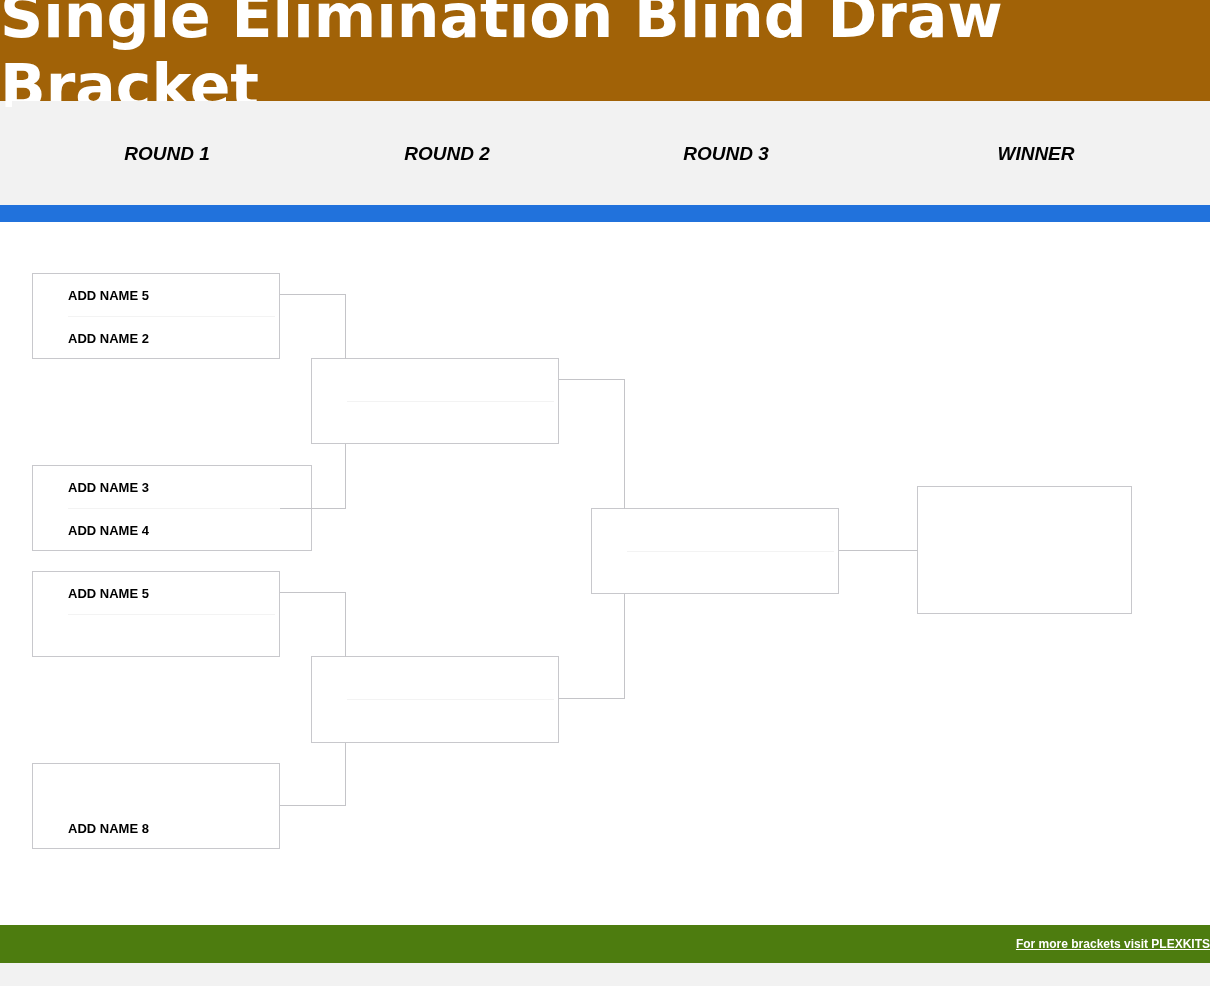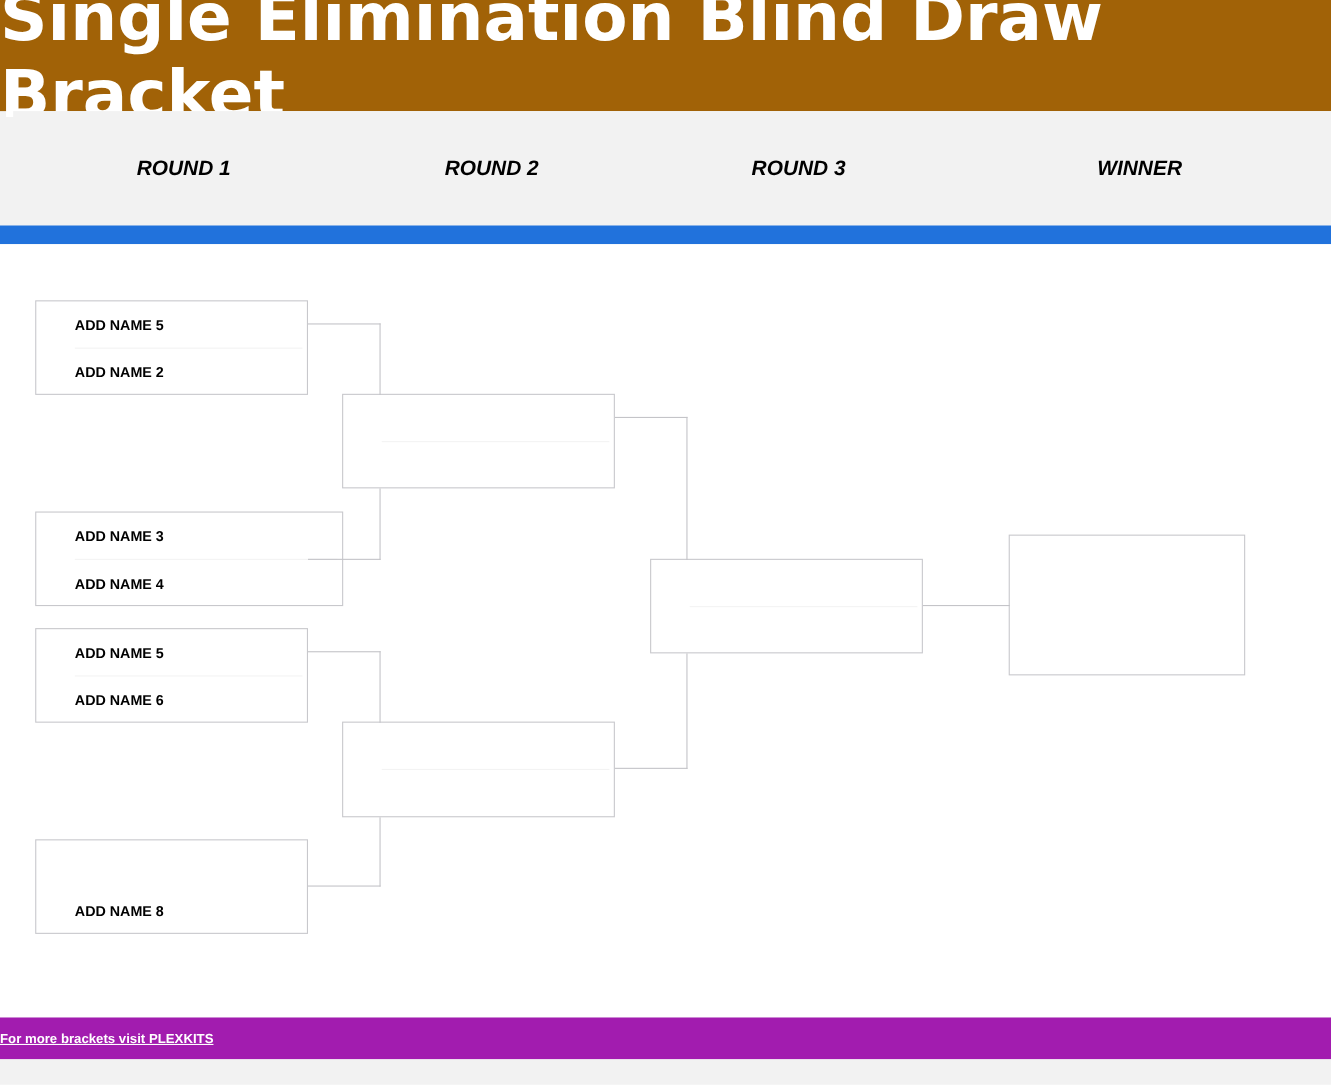--- a/index.html
+++ b/index.html
@@ -8,21 +8,21 @@
   .title-bar h1 { margin:0; color:#fff; font-family:"DejaVu Sans", sans-serif; font-weight:bold; font-size:60px; letter-spacing:0px; }
   .rounds-bar { position:absolute; left:12px; top:101px; width:1210px; height:104px; background:#f2f2f2;font-style:italic; }
   .round-label { position:absolute; top:42px; font-weight:bold; font-size:19px; color:#000; transform:translateX(-50%); white-space:nowrap; }
   .blue-strip { position:absolute; left:0; top:205px; width:1210px; height:17px; background:#2172dc; }
   .canvas { position:absolute; left:0; top:222px; width:1210px; height:703px; background:#fff; }
   .box { position:absolute; border:1px solid #c8c8cc; background:#fff; box-sizing:border-box; }
   .slot { position:absolute; left:35px; right:4px; height:42px; display:flex; align-items:center; font-weight:bold; font-size:13px; color:#000; }
   .slot.top { top:0; border-bottom:1px solid #f3f3f3; }
   .slot.bottom { top:43px; }
   .line { position:absolute; background:#c4c4c8; }
-  .footer { position:absolute; left:0; top:925px; width:1210px; height:38px; background:#a21caf; display:flex; align-items:center; justify-content:flex-start; }
+  .footer { position:absolute; left:0; top:925px; width:1210px; height:38px; background:#4d7c0f; display:flex; align-items:center; justify-content:flex-end; }
   .footer a { color:#fff; font-weight:bold; font-size:12px; text-decoration:underline; }
   .bottom-gray { position:absolute; left:0; top:963px; width:1210px; height:23px; background:#f2f2f2; }
 </style>
 </head>
 <body>
 
 <div class="title-bar">
   <h1>Single Elimination Blind Draw Bracket</h1>
 </div>
 
@@ -40,21 +40,20 @@
 <div class="box" style="left:32px;top:273px;width:248px;height:86px">
   <div class="slot top">ADD NAME 5</div>
   <div class="slot bottom">ADD NAME 2</div>
 </div>
 <div class="box" style="left:32px;top:465px;width:280px;height:86px">
   <div class="slot top">ADD NAME 3</div>
   <div class="slot bottom">ADD NAME 4</div>
 </div>
 <div class="box" style="left:32px;top:571px;width:248px;height:86px">
   <div class="slot top">ADD NAME 5</div>
-  <div class="slot bottom">ADD NAME 6</div>
 </div>
 <div class="box" style="left:32px;top:763px;width:248px;height:86px">
   <div class="slot bottom">ADD NAME 8</div>
 </div>
 
 <div class="box" style="left:311px;top:358px;width:248px;height:86px">
   <div class="slot top"></div>
   <div class="slot bottom"></div>
 </div>
 <div class="box" style="left:311px;top:656px;width:248px;height:87px">

